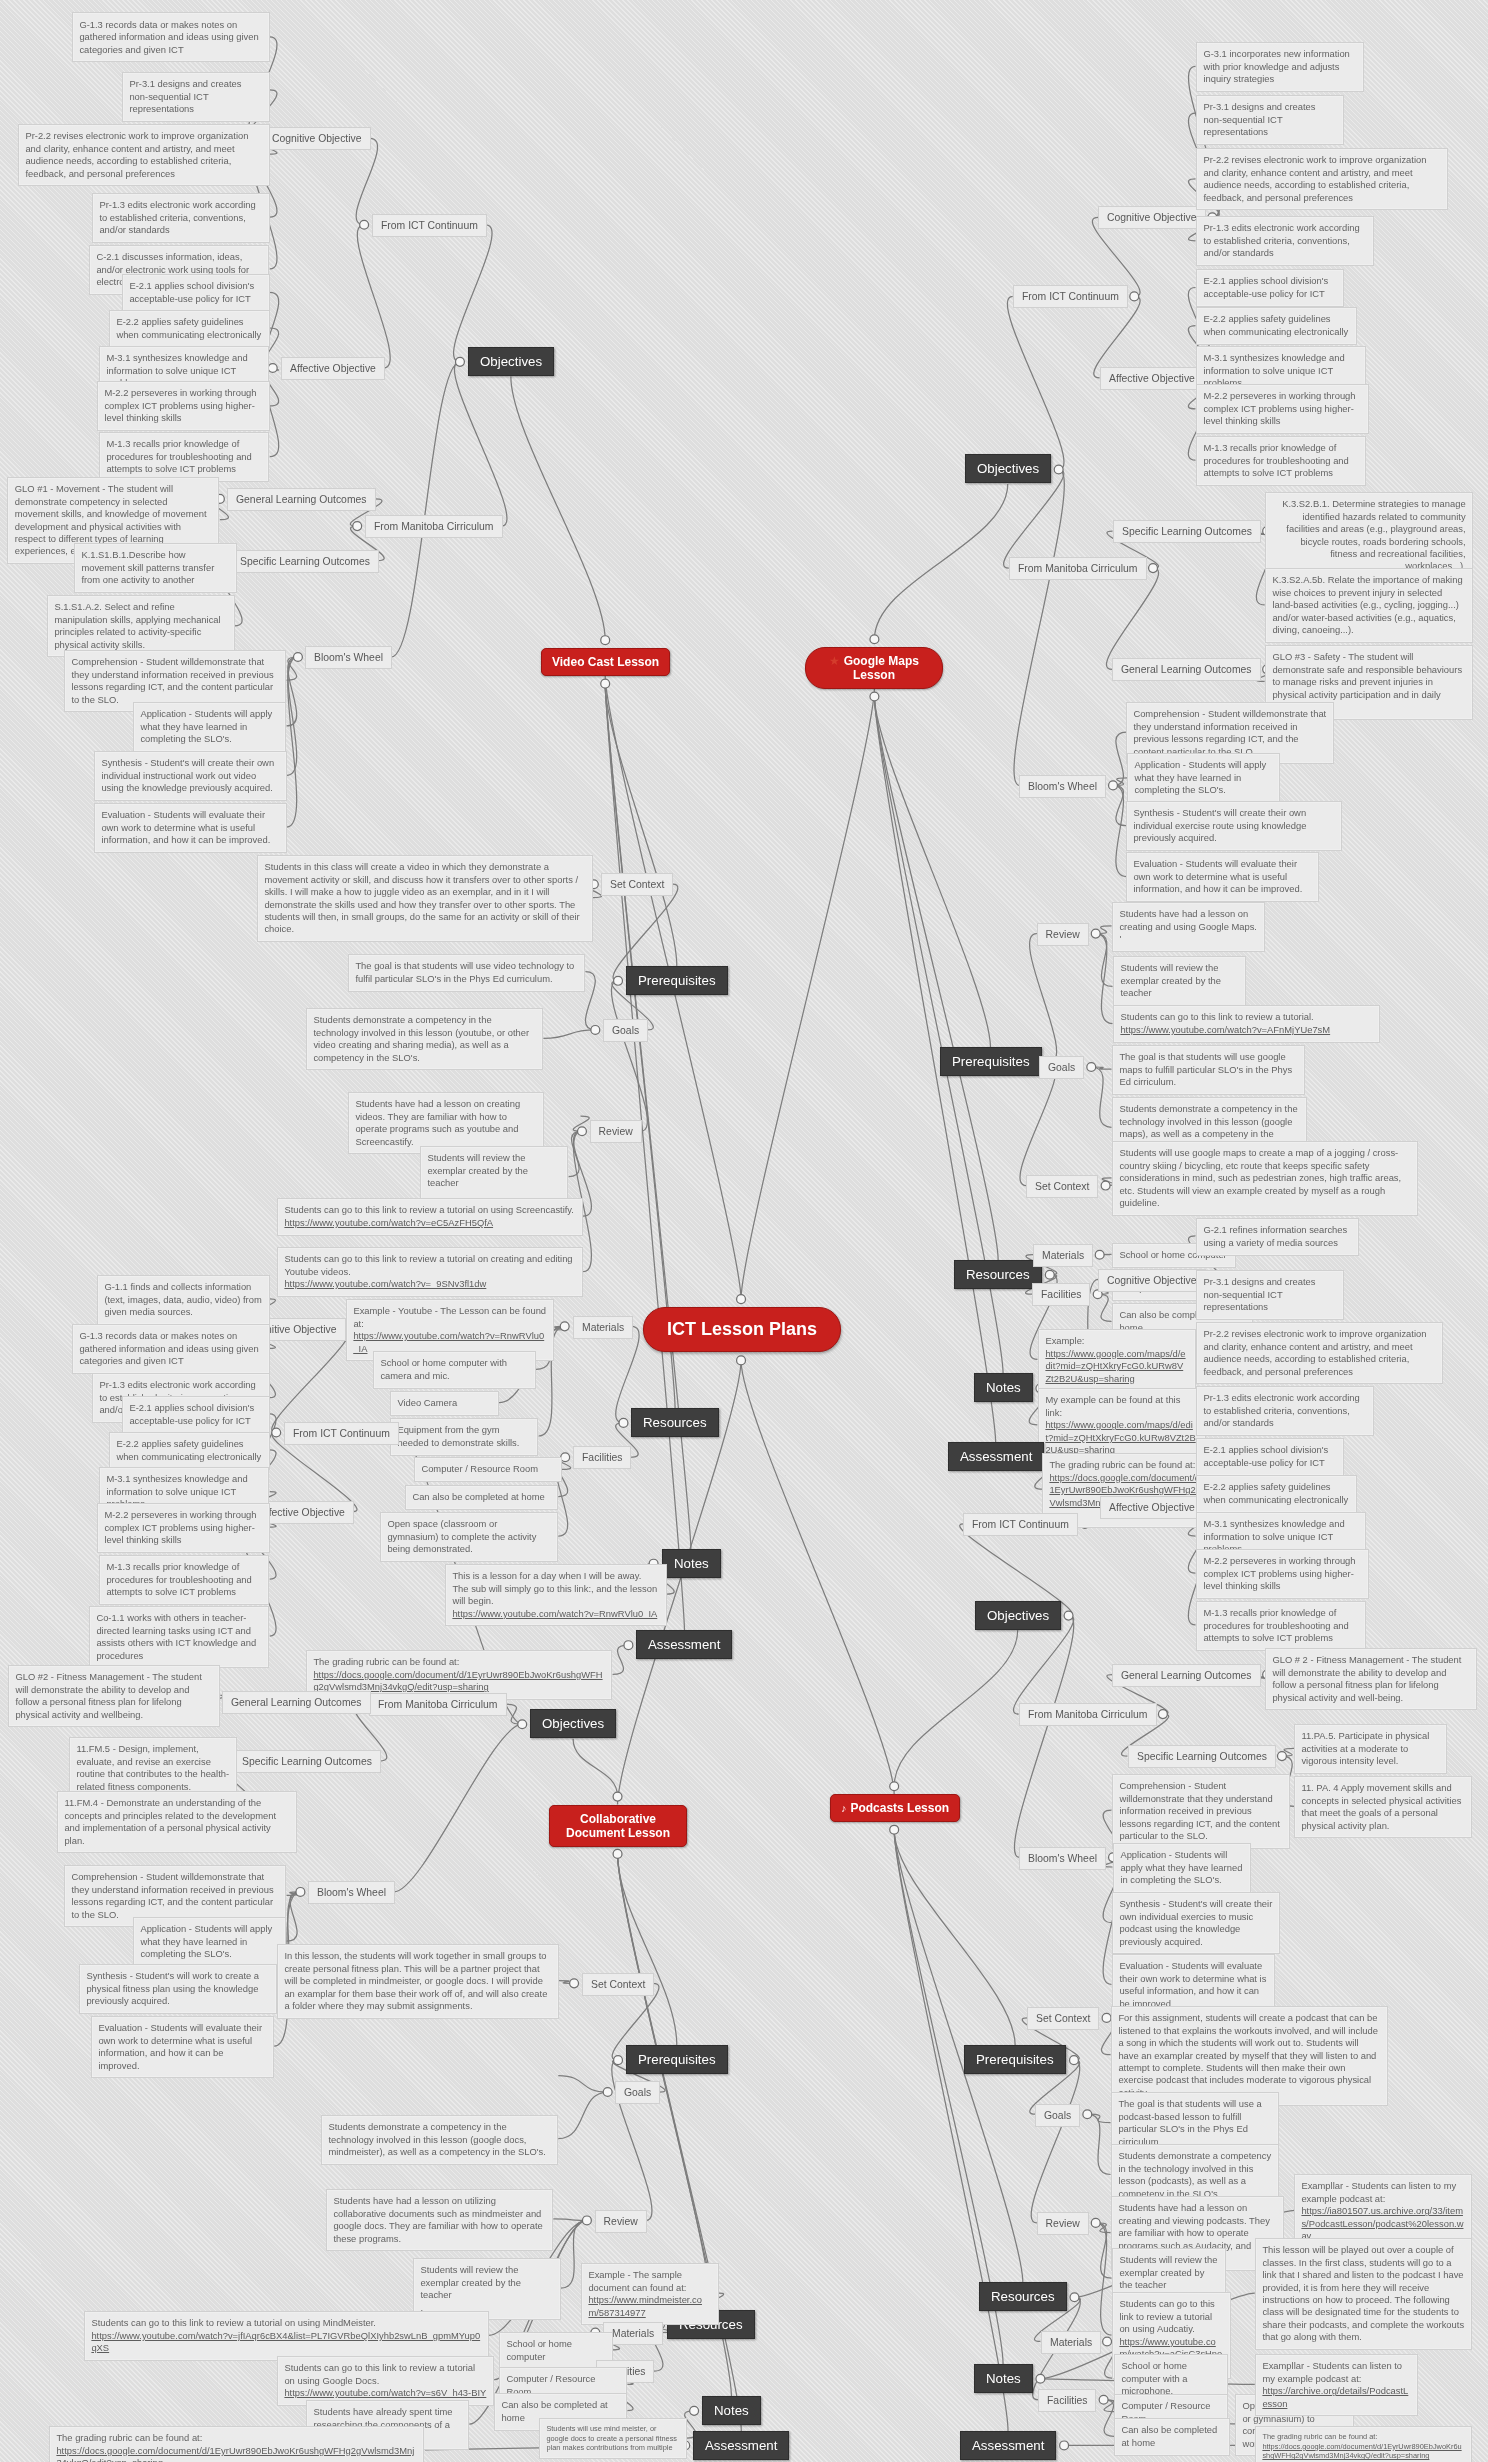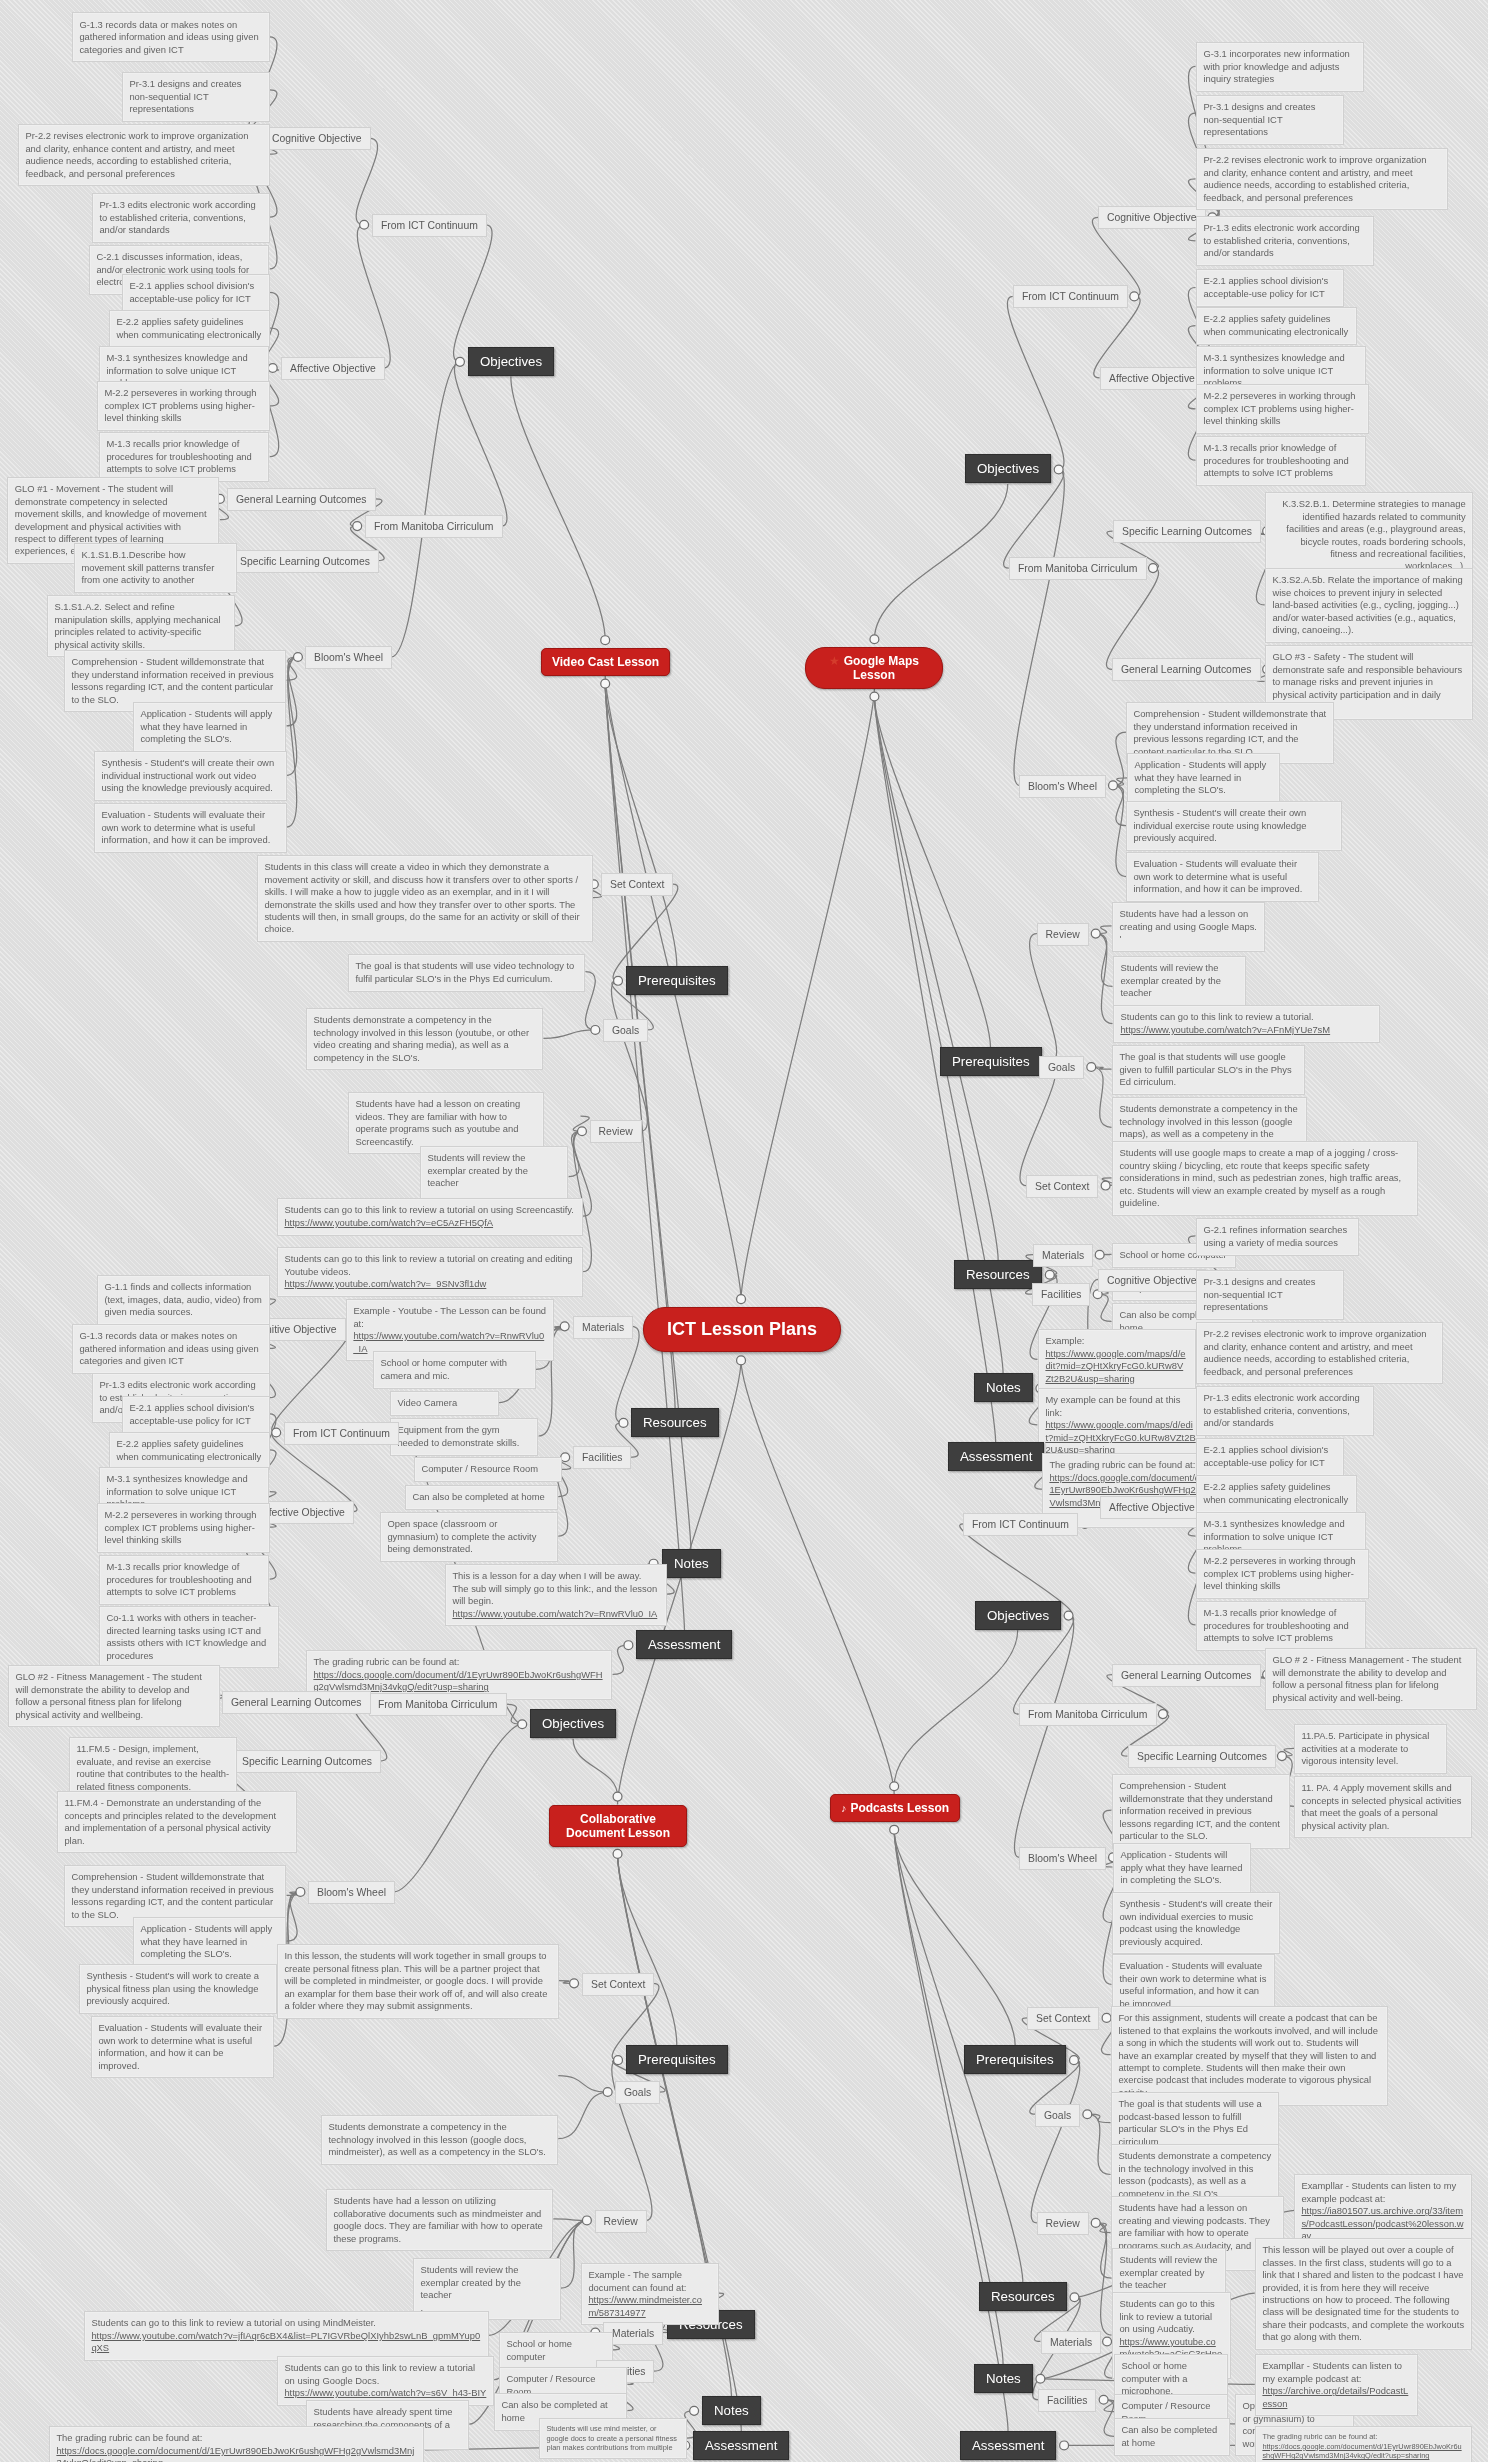--- a/index.html
+++ b/index.html
@@ -383,21 +383,21 @@
     <div class="node leaf" style="left: 1126px; top: 801px; width: 216px;"><span>Synthesis - Student's will create their own individual exercise route using knowledge previously acquired.</span></div>
     <div class="node leaf" style="left: 1126px; top: 852px; width: 193px;"><span>Evaluation - Students will evaluate their own work to determine what is useful information, and how it can be improved.</span></div>
     <div class="node section" style="left: 991px; top: 1062px; margin-left: -51px; margin-top: -14.6px;"><span>Prerequisites</span></div>
     <div class="node branch" style="left: 1062px; top: 934px; margin-left: -25.4px; margin-top: -11.4px;"><span>Review</span></div>
     <div class="node leaf" style="left: 1112px; top: 902px; width: 153px;"><span>Students have had a lesson on creating and using Google Maps.
 '</span></div>
     <div class="node leaf" style="left: 1113px; top: 956px; width: 133px;"><span>Students will review the exemplar created by the teacher
 .</span></div>
     <div class="node leaf" style="left: 1113px; top: 1005px; width: 267px;"><span>Students can go to this link to review a tutorial.</span><span class="lnk">https://www.youtube.com/watch?v=AFnMjYUe7sM</span></div>
     <div class="node branch" style="left: 1061px; top: 1067px; margin-left: -22px; margin-top: -11.4px;"><span>Goals</span></div>
-    <div class="node leaf" style="left: 1112px; top: 1045px; width: 193px;"><span>The goal is that students will use google given to fulfill particular SLO's in the Phys Ed cirriculum.</span></div>
+    <div class="node leaf" style="left: 1112px; top: 1045px; width: 193px;"><span>The goal is that students will use google maps to fulfill particular SLO's in the Phys Ed cirriculum.</span></div>
     <div class="node leaf" style="left: 1112px; top: 1097px; width: 195px;"><span>Students demonstrate a competency in the technology involved in this lesson (google maps), as well as a competeny in the SLO's.</span></div>
     <div class="node branch" style="left: 1062px; top: 1186px; margin-left: -36px; margin-top: -11.4px;"><span>Set Context</span></div>
     <div class="node leaf" style="left: 1112px; top: 1141px; width: 306px;"><span>Students will use google maps to create a map of a jogging / cross-country skiing / bicycling, etc route  that keeps specific safety considerations in mind, such as pedestrian zones, high traffic areas, etc. Students will view an example created by myself as a rough guideline.</span></div>
     <div class="node section" style="left: 998px; top: 1275px; margin-left: -44px; margin-top: -14.6px;"><span>Resources</span></div>
     <div class="node branch" style="left: 1062px; top: 1255px; margin-left: -29px; margin-top: -11.4px;"><span>Materials</span></div>
     <div class="node leaf" style="left: 1112px; top: 1243px; width: 124px;"><span>School or home computer</span></div>
     <div class="node branch" style="left: 1061px; top: 1294px; margin-left: -29px; margin-top: -11.4px;"><span>Facilities</span></div>
     <div class="node leaf" style="left: 1112px; top: 1276px; width: 133px;"><span>Computer / Resource Room</span></div>
     <div class="node leaf" style="left: 1112px; top: 1303px; width: 141px;"><span>Can also be completed at home.</span></div>
     <div class="node leaf" style="left: 1038px; top: 1329px; width: 158px;"><span>Example:</span><span class="lnk">https://www.google.com/maps/d/edit?mid=zQHtXkryFcG0.kURw8VZt2B2U&amp;usp=sharing</span></div>
@@ -410,21 +410,21 @@
     <div class="node branch" style="left: 291px; top: 1329px; margin-left: -53px; margin-top: -11.4px;"><span>Cognitive Objective</span></div>
     <div class="node leaf" style="left: 97px; top: 1275px; width: 173px;"><span>G-1.1 finds and collects information (text, images, data, audio, video) from given media sources.</span></div>
     <div class="node leaf" style="left: 72px; top: 1324px; width: 198px;"><span>G-1.3 records data or makes notes on gathered information and ideas using given categories and given ICT</span></div>
     <div class="node leaf" style="left: 92px; top: 1373px; width: 178px;"><span>Pr-1.3 edits electronic work according to established criteria, conventions, and/or standards</span></div>
     <div class="node branch" style="left: 301px; top: 1512px; margin-left: -51px; margin-top: -11.4px;"><span>Affective Objective</span></div>
     <div class="node leaf" style="left: 122px; top: 1396px; width: 148px;"><span>E-2.1 applies school division's acceptable-use policy for ICT</span></div>
     <div class="node leaf" style="left: 109px; top: 1432px; width: 161px;"><span>E-2.2 applies safety guidelines when communicating electronically</span></div>
     <div class="node leaf" style="left: 99px; top: 1467px; width: 170px;"><span>M-3.1 synthesizes knowledge and information to solve unique ICT problems</span></div>
     <div class="node leaf" style="left: 97px; top: 1503px; width: 173px;"><span>M-2.2 perseveres in working through complex ICT problems using higher-level thinking skills</span></div>
     <div class="node leaf" style="left: 99px; top: 1555px; width: 170px;"><span>M-1.3 recalls prior knowledge of procedures for troubleshooting and attempts to solve ICT problems</span></div>
-    <div class="node leaf" style="left: 99px; top: 1606px; width: 180px;"><span>Co-1.1 works with others in teacher-directed learning tasks using ICT and assists others with ICT knowledge and procedures</span></div>
+    <div class="node leaf" style="left: 89px; top: 1606px; width: 180px;"><span>Co-1.1 works with others in teacher-directed learning tasks using ICT and assists others with ICT knowledge and procedures</span></div>
     <div class="node branch" style="left: 437px; top: 1704px; margin-left: -68px; margin-top: -11.4px;"><span>From Manitoba Cirriculum</span></div>
     <div class="node branch" style="left: 296px; top: 1702px; margin-left: -74px; margin-top: -11.4px;"><span>General Learning Outcomes</span></div>
     <div class="node leaf" style="left: 8px; top: 1665px; width: 212px;"><span>GLO #2 - Fitness Management - The student will demonstrate the ability to develop and follow a personal fitness plan for lifelong physical activity and wellbeing.</span></div>
     <div class="node branch" style="left: 306px; top: 1761px; margin-left: -73px; margin-top: -11.4px;"><span>Specific Learning Outcomes</span></div>
     <div class="node leaf" style="left: 69px; top: 1737px; width: 168px;"><span>11.FM.5 - Design, implement, evaluate, and revise an exercise routine that contributes to the health-related fitness components.</span></div>
     <div class="node leaf" style="left: 57px; top: 1791px; width: 240px;"><span>11.FM.4 - Demonstrate an understanding of the concepts and principles related to the development and implementation of a personal physical activity plan.</span></div>
     <div class="node branch" style="left: 351px; top: 1892px; margin-left: -43px; margin-top: -11.4px;"><span>Bloom's Wheel</span></div>
     <div class="node leaf" style="left: 64px; top: 1865px; width: 222px;"><span>Comprehension -  Student willdemonstrate that they understand information received in previous lessons regarding ICT, and the content particular to the SLO.</span></div>
     <div class="node leaf" style="left: 133px; top: 1917px; width: 153px;"><span>Application - Students will apply what they have learned in completing the SLO's.</span></div>
     <div class="node leaf" style="left: 79px; top: 1964px; width: 198px;"><span>Synthesis - Student's will work to create a physical fitness plan using the knowledge previously acquired.</span></div>

